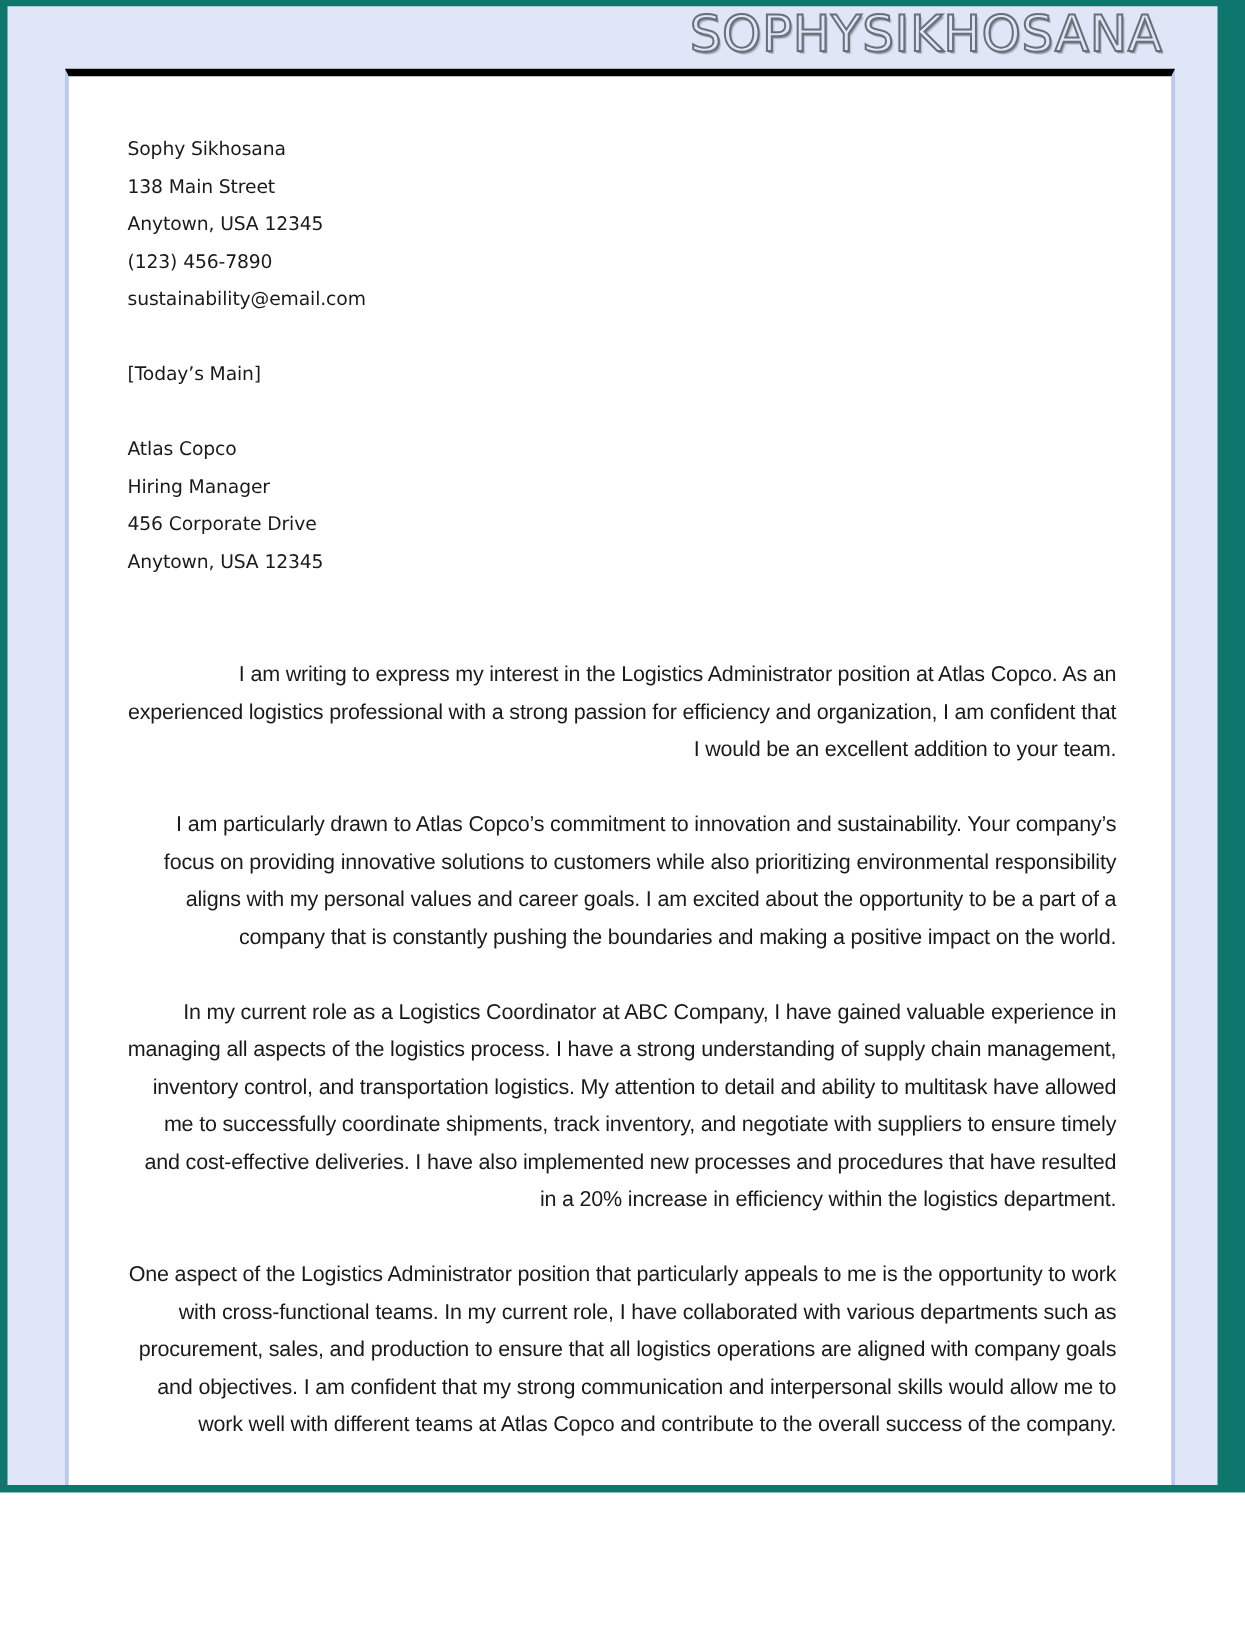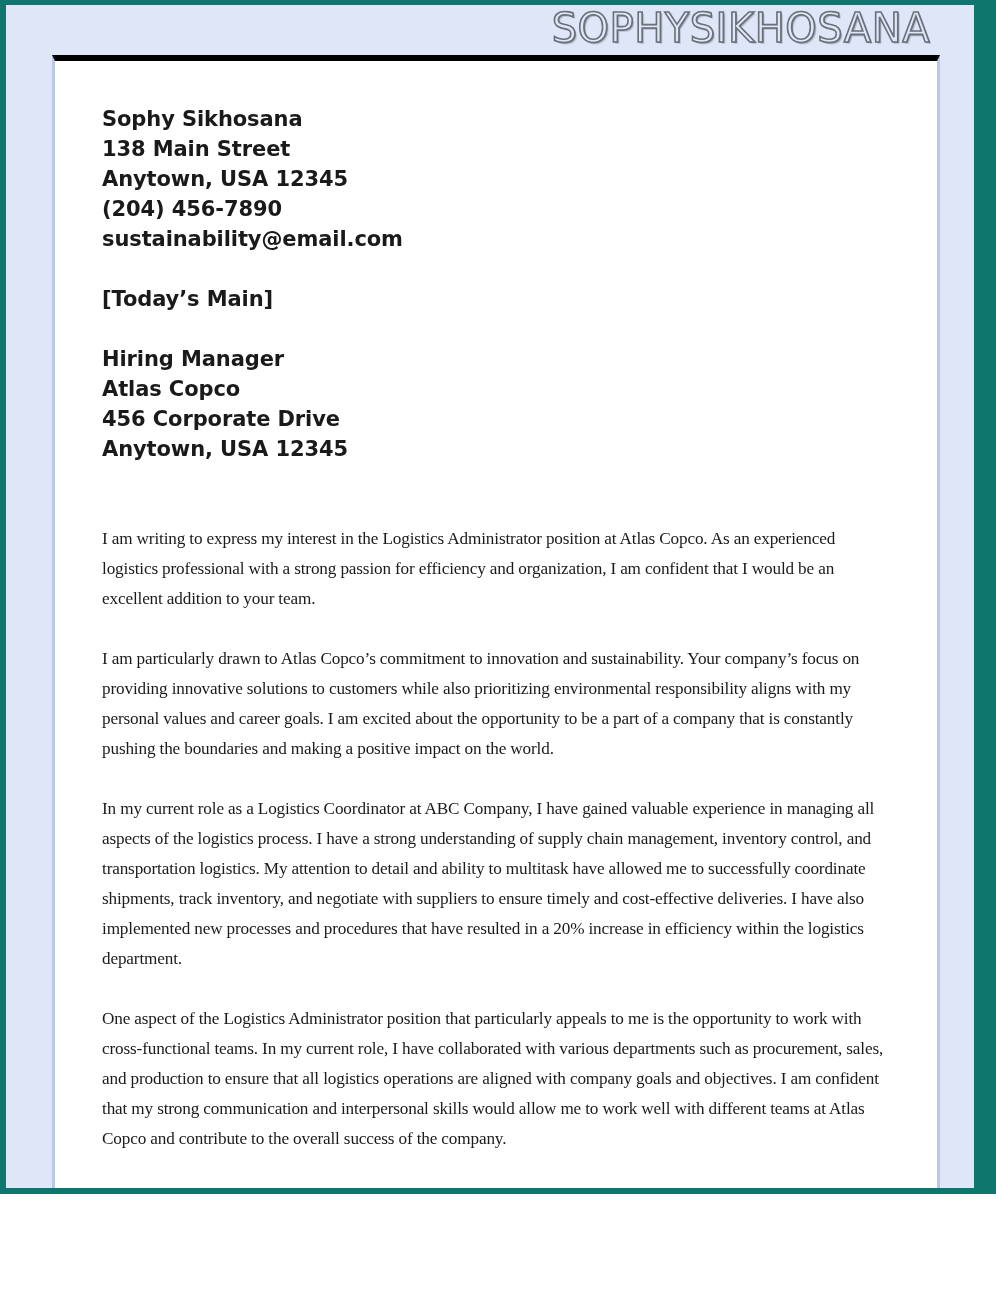--- a/index.html
+++ b/index.html
@@ -77,38 +77,38 @@
 
   #page-inner {
     position: relative;
     padding: 43px 44px 0 47px;
     height: 100%;
   }
 
   
   .blk {
     font-family: "DejaVu Sans", sans-serif;
-    font-size: 21px;
+    font-size: 15px;
     line-height: 30px;
     color: #1a1a1a;
-    font-weight: 700;
+    font-weight: 400;
     letter-spacing: -0.1px;
   }
   .blk .ln { display: block; white-space: nowrap; }
 
   .spacer { height: 30px; }
 
   .para {
-    font-family: Liberation Serif, serif;
+    font-family: Liberation Sans, sans-serif;
     font-size: 17.2px;
     line-height: 30px;
     color: #1a1a1a;
     font-weight: 400;
     letter-spacing: -0.15px;
-    text-align: left;
+    text-align: right;
     max-width: 795px;
   }
 
   
   #watermark {
     position: absolute;
     right: 5px;
     bottom: 4px;
     font-family: "DejaVu Sans", sans-serif;
     font-size: 10px;
@@ -130,35 +130,35 @@
       <div id="header-title">SOPHYSIKHOSANA</div>
     </div>
 
     <div id="page">
       <div id="page-inner">
 
         <div class="blk">
           <span class="ln">Sophy Sikhosana</span>
           <span class="ln">138 Main Street</span>
           <span class="ln">Anytown, USA 12345</span>
-          <span class="ln">(204) 456-7890</span>
+          <span class="ln">(123) 456-7890</span>
           <span class="ln">sustainability@email.com</span>
         </div>
 
         <div class="spacer"></div>
 
         <div class="blk">
           <span class="ln">[Today’s Main]</span>
         </div>
 
         <div class="spacer"></div>
 
         <div class="blk">
+          <span class="ln">Atlas Copco</span>
           <span class="ln">Hiring Manager</span>
-          <span class="ln">Atlas Copco</span>
           <span class="ln">456 Corporate Drive</span>
           <span class="ln">Anytown, USA 12345</span>
         </div>
 
         <div class="spacer"></div>
 
 
         <div class="spacer"></div>
 
         <div class="para">I am writing to express my interest in the Logistics Administrator position at Atlas Copco. As an experienced logistics professional with a strong passion for efficiency and organization, I am confident that I would be an excellent addition to your team.</div>

